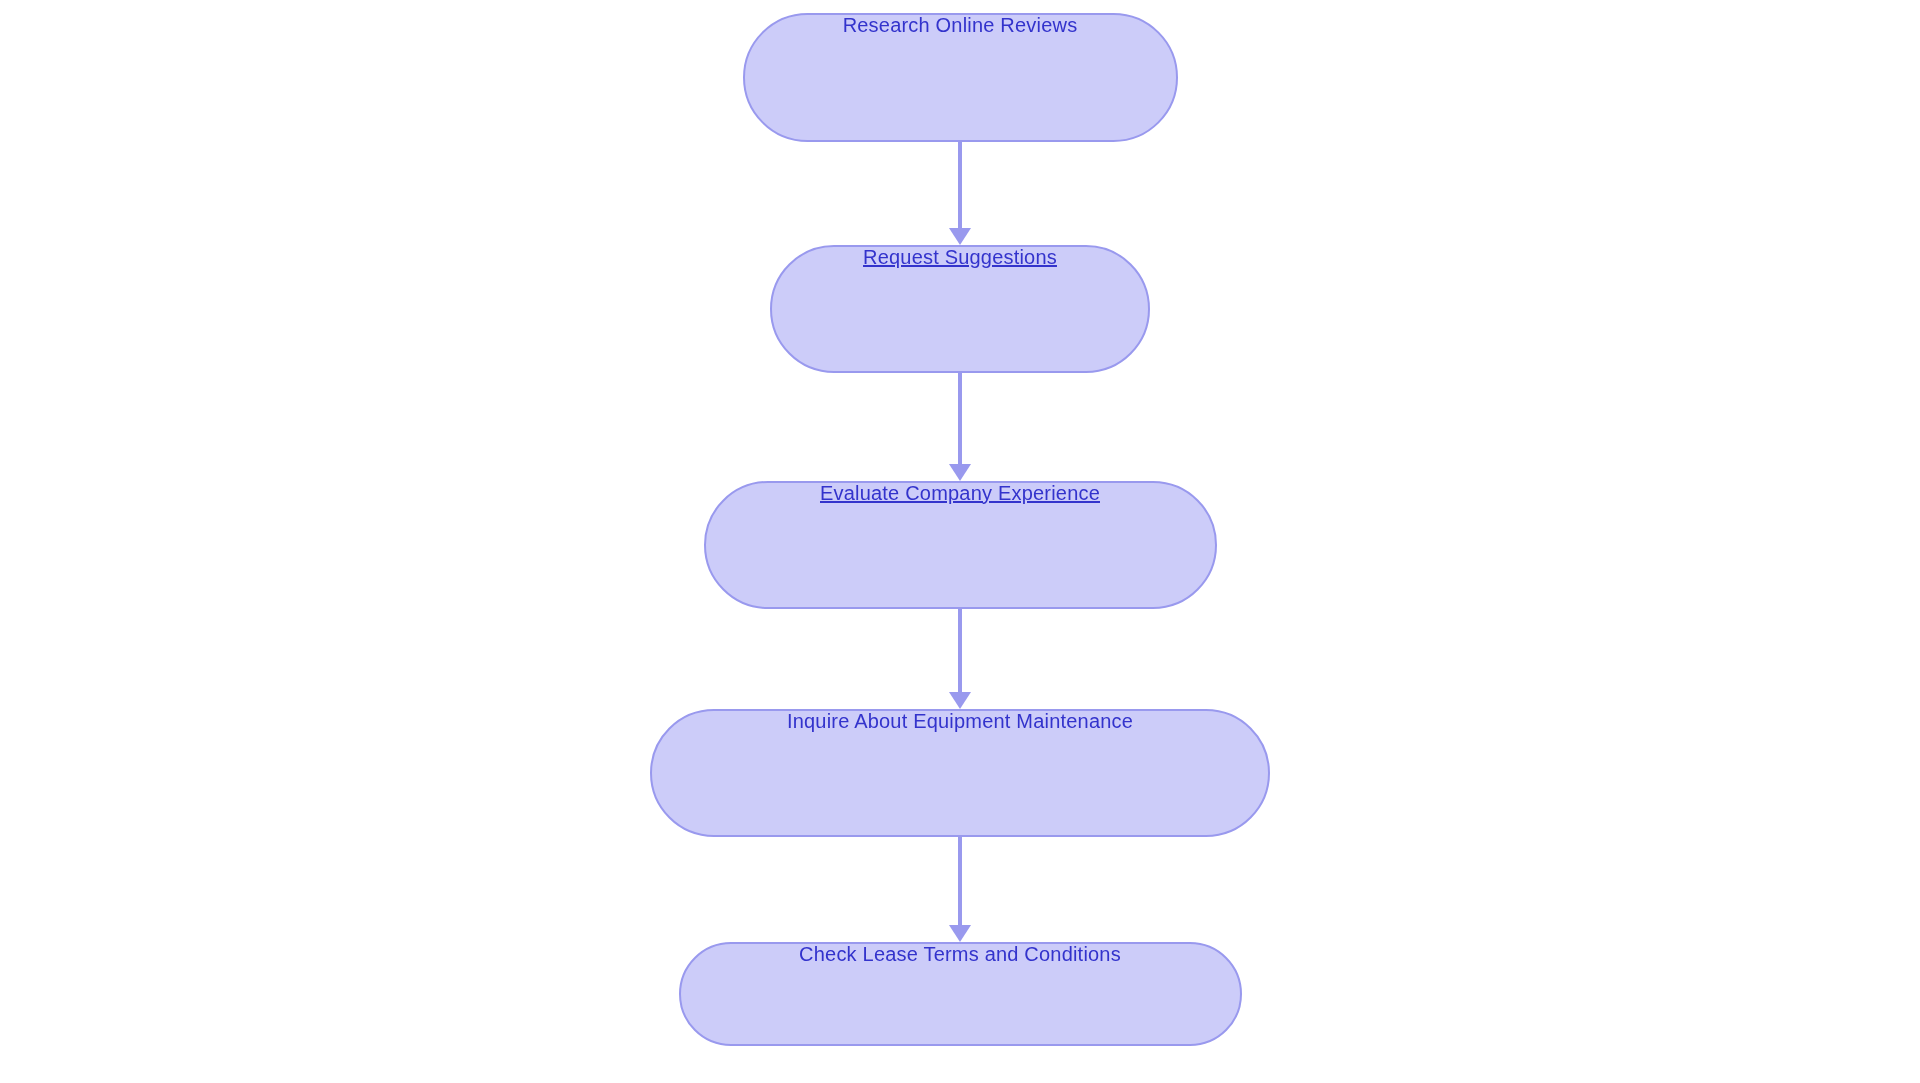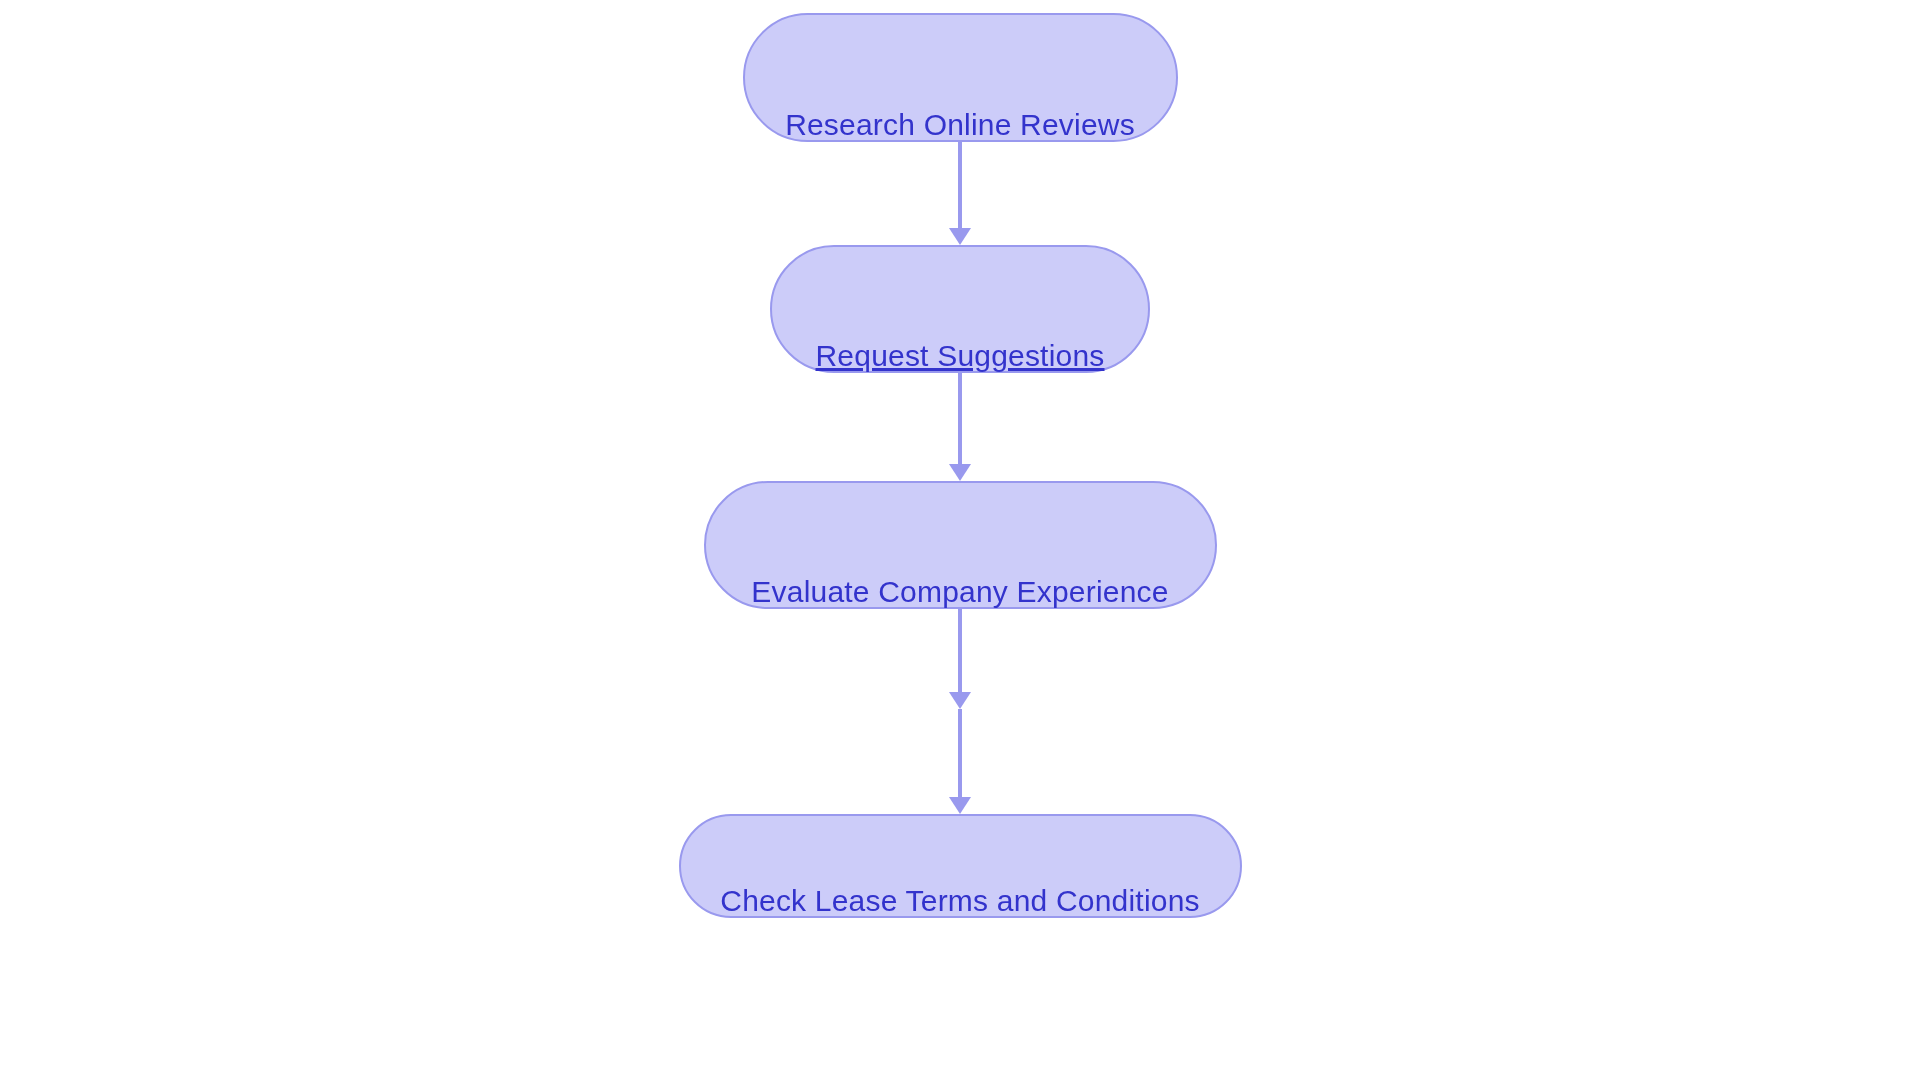--- a/index.html
+++ b/index.html
@@ -25,27 +25,27 @@
     width: 1920px;
     height: 1083px;
     display: flex;
     flex-direction: column;
     align-items: center;
     justify-content: flex-start;
   }
   .node {
     box-sizing: border-box;
     display: flex;
-    align-items: flex-end;
+    align-items: flex-start;
     justify-content: center;
     background: #ccccf9;
     border: 2px solid #9999ee;
     border-radius: 999px;
     color: #3333cc;
-    font-size: 30px;
+    font-size: 20px;
     font-weight: 400;
     letter-spacing: 0.2px;
     white-space: nowrap;
     line-height: 1;
     padding: 0 46px;
   }
   .node-label {
     display: block;
   }
   .connector {
@@ -65,21 +65,21 @@
     width: 0;
     height: 0;
     border-left: 11px solid transparent;
     border-right: 11px solid transparent;
     border-top: 17px solid #9999ee;
     flex: 0 0 auto;
   }
   
   .n0 { width: 435px; height: 129px; margin-top: 13px; }
   .n1 { width: 380px; height: 128px; text-decoration: underline; }
-  .n2 { width: 513px; height: 128px; }
+  .n2 { width: 513px; height: 128px; text-decoration: underline; }
   .n3 { width: 620px; height: 128px; }
   .n4 { width: 563px; height: 104px; }
   .c0 { height: 103px; }
   .c1 { height: 108px; }
   .c2 { height: 100px; }
   .c3 { height: 105px; }
 </style>
 </head>
 <body>
 
@@ -106,20 +106,23 @@
 
     <div class="node n2">
       <span class="node-label">Evaluate Company Experience</span>
     </div>
 
     <div class="connector c2">
       <div class="connector-line"></div>
       <div class="connector-head"></div>
     </div>
 
+    <div class="node n3">
+      <span class="node-label">Inquire About Equipment Maintenance</span>
+    </div>
 
     <div class="connector c3">
       <div class="connector-line"></div>
       <div class="connector-head"></div>
     </div>
 
     <div class="node n4">
       <span class="node-label">Check Lease Terms and Conditions</span>
     </div>
 

